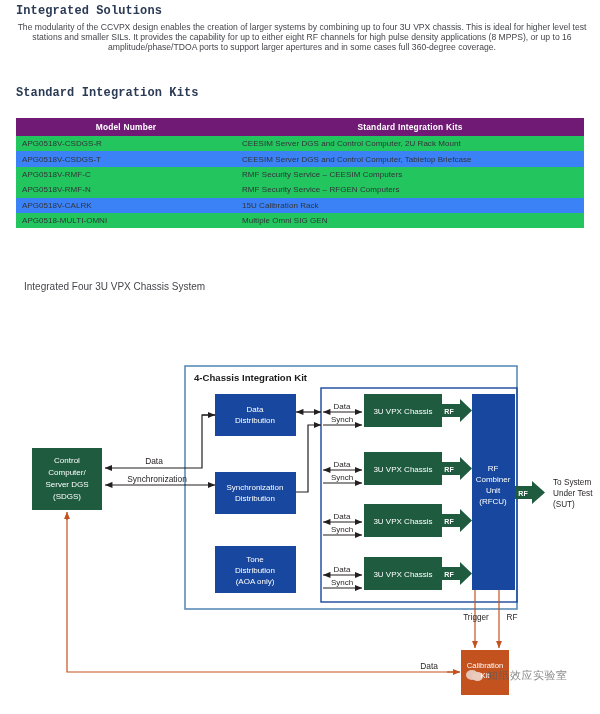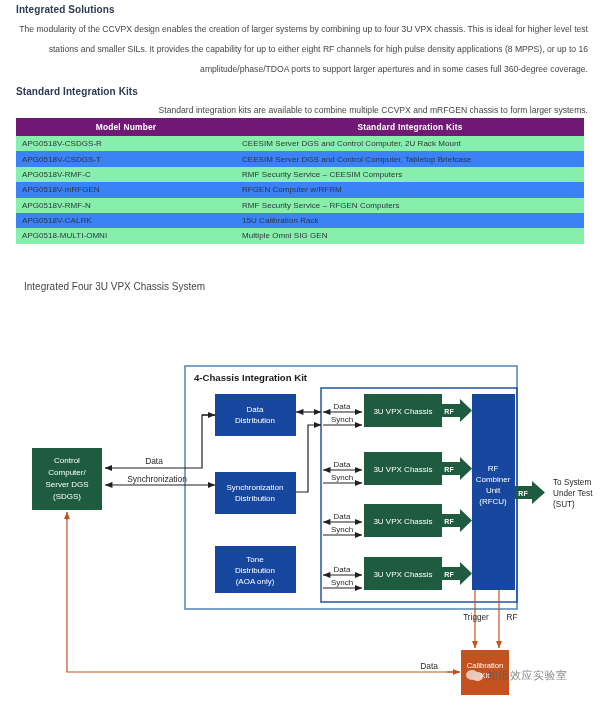--- a/index.html
+++ b/index.html
@@ -6,41 +6,42 @@
   body{
     width:600px;height:714px;background:#ffffff;
     font-family:"Liberation Sans","DejaVu Sans",sans-serif;
     color:#3f3f46;position:relative;overflow:hidden;
   }
   .page{position:relative;width:600px;height:714px;}
 
   
   .txt-wrap{position:absolute;left:16px;top:4px;width:572px;}
   h2.sec-head{
-    font-size:10px;font-weight:bold;color:#2b3a55;margin:0 0 4px 0;
+    font-size:12px;font-weight:bold;color:#2b3a55;margin:0 0 4px 0;
     letter-spacing:.1px;
+    font-family:Liberation Mono, monospace;
   }
   p.body-par{
-    font-size:8.6px;line-height:20px;margin:0;color:#45464b;
-    text-align:right;letter-spacing:0px;
+    font-size:8.6px;line-height:10px;margin:0;color:#45464b;
+    text-align:center;letter-spacing:0px;
   }
   .sec2{position:absolute;left:16px;top:86px;width:572px;}
   .sec2 h2.sec-head{margin-bottom:3px;}
 
   
   .tbl{position:absolute;left:16px;top:118px;width:568px;border-collapse:collapse;}
   .tbl th{
     background:#701a75;color:#ffffff;font-size:8.4px;font-weight:bold;
     padding:4px 0 4px 0;text-align:center;letter-spacing:.2px;
   }
   .tbl td{
     font-size:8px;padding:3.2px 6px;color:#32333a;letter-spacing:.05px;
     white-space:nowrap;
   }
-  .tbl tr.odd td{background:#86efac;}
+  .tbl tr.odd td{background:#22c55e;}
   .tbl tr.even td{background:#3b82f6;}
   .col-model{width:208px;}
 
   
   .diag-cap{
     position:absolute;left:24px;top:281px;font-size:10px;color:#45464b;text-align:center;
   }
 
   
   .diag{position:absolute;left:0;top:300px;width:600px;height:414px;padding-left:17px;}
@@ -51,21 +52,20 @@
 
 <div class="page">
 
   <div class="txt-wrap">
     <h2 class="sec-head">Integrated Solutions</h2>
     <p class="body-par">The modularity of the CCVPX design enables the creation of larger systems by combining up to four 3U VPX chassis.  This is ideal for higher level test stations and smaller SILs.  It provides the capability for up to either eight RF channels for high pulse density applications (8 MPPS), or up to 16 amplitude/phase/TDOA ports to support larger apertures and in some cases full 360-degree coverage.</p>
   </div>
 
   <div class="sec2">
     <h2 class="sec-head">Standard Integration Kits</h2>
-    <p class="body-par">Standard integration kits are available to combine multiple CCVPX and mRFGEN chassis to form larger systems.</p>
   </div>
 
   <table class="tbl">
     <thead>
       <tr>
         <th class="col-model">Model Number</th>
         <th>Standard Integration Kits</th>
       </tr>
     </thead>
     <tbody id="tbody">
@@ -73,24 +73,20 @@
           <td class="col-model">APG0518V-CSDGS-R</td>
           <td>CEESIM Server DGS and Control Computer, 2U Rack Mount</td>
         </tr>
         <tr class="even">
           <td class="col-model">APG0518V-CSDGS-T</td>
           <td>CEESIM Server DGS and Control Computer, Tabletop Briefcase</td>
         </tr>
         <tr class="odd">
           <td class="col-model">APG0518V-RMF-C</td>
           <td>RMF Security Service – CEESIM Computers</td>
-        </tr>
-        <tr class="even">
-          <td class="col-model">APG0518V-mRFGEN</td>
-          <td>RFGEN Computer w/RFRM</td>
         </tr>
         <tr class="odd">
           <td class="col-model">APG0518V-RMF-N</td>
           <td>RMF Security Service – RFGEN Computers</td>
         </tr>
         <tr class="even">
           <td class="col-model">APG0518V-CALRK</td>
           <td>15U Calibration Rack</td>
         </tr>
         <tr class="odd">

